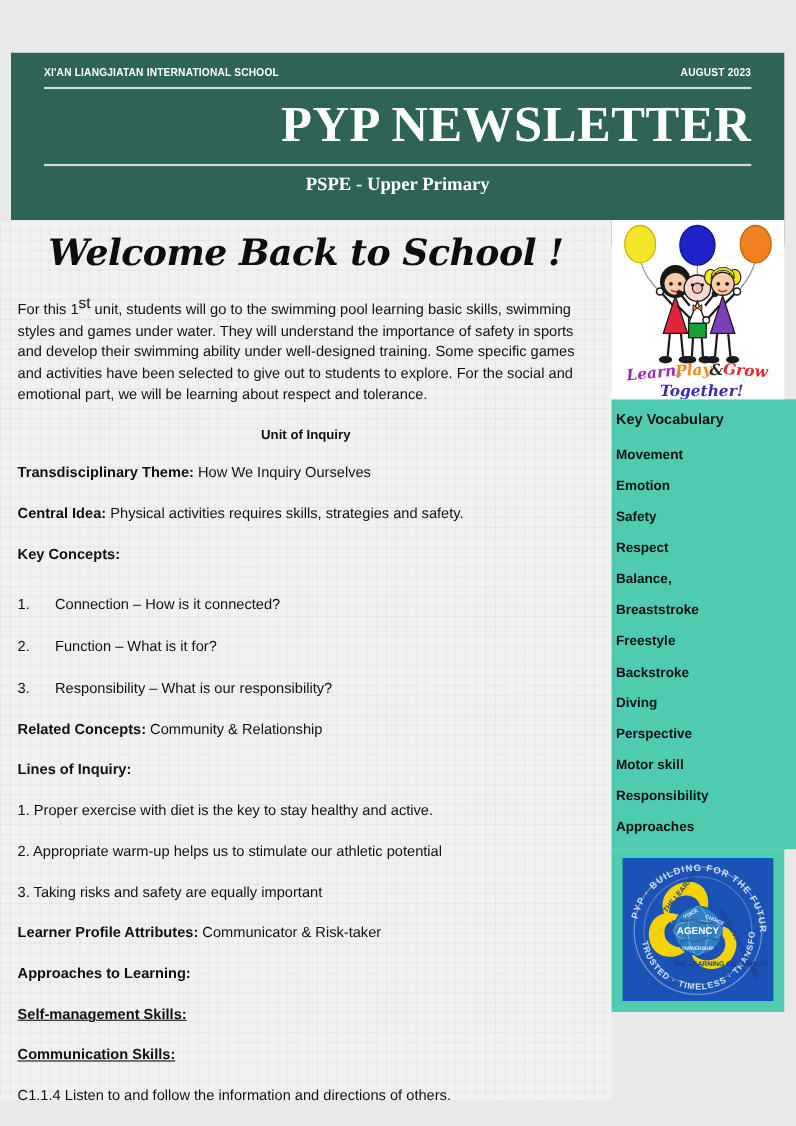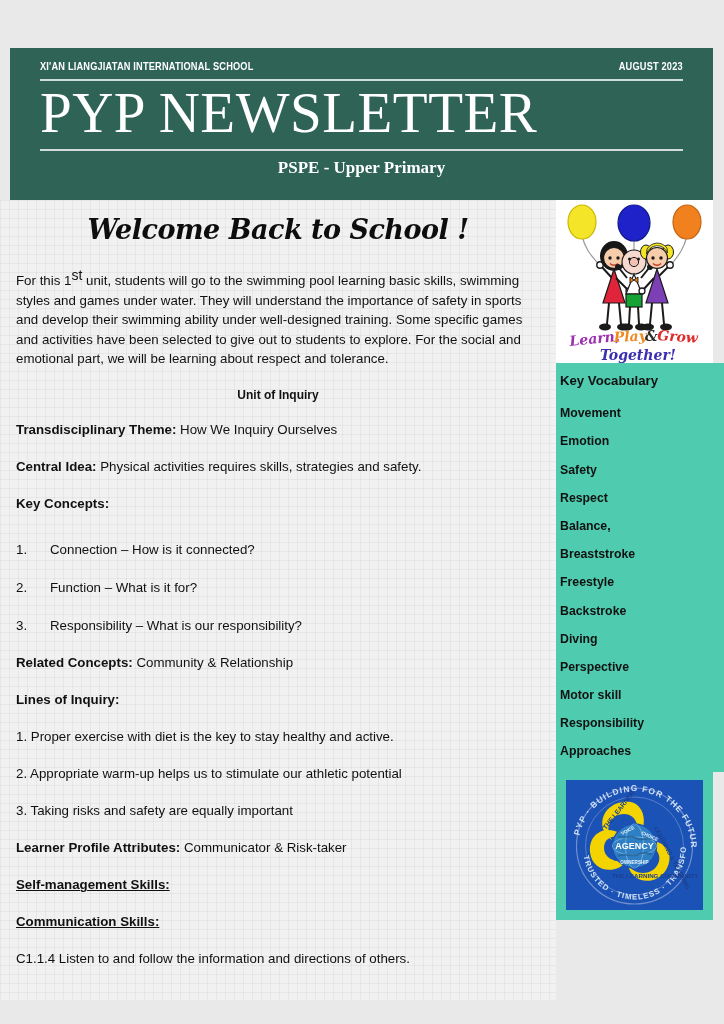--- a/index.html
+++ b/index.html
@@ -40,25 +40,25 @@
     white-space:nowrap;
   }
   .issue-date { transform-origin:right center; }
   .hrule {
     height:2px;
     background:#cfdcd8;
     margin-top:7px;
   }
   .hrule.lower { margin-top:4px; }
   .masthead {
-    text-align:left;
+    text-align:right;
     color:#ffffff;
     font-family:"Liberation Serif", serif;
-    font-weight:normal;
-    font-size:57px;
+    font-weight:bold;
+    font-size:46px;
     line-height:64px;
     letter-spacing:0.5px;
     white-space:nowrap;
   }
   .subhead {
     text-align:center;
     color:#ffffff;
     font-family:"Liberation Serif", serif;
     font-weight:bold;
     font-size:17px;
@@ -75,21 +75,21 @@
       linear-gradient(to right, rgba(170,180,190,.16) 1px, transparent 1px) 0 0/9px 9px,
       linear-gradient(to bottom, rgba(170,180,190,.16) 1px, transparent 1px) 0 0/9px 9px,
       #f1f1f1;
   }
 
   .welcome {
     text-align:center;
     font-family:"DejaVu Serif", serif;
     font-style:italic;
     font-weight:bold;
-    font-size:27px;
+    font-size:33px;
     line-height:60px;
     color:#0d0d0d;
     letter-spacing:-0.5px;
     white-space:nowrap;
   }
 
   .body-col { padding:0 16px 0 16px; }
 
   .intro {
     font-size:13.3px;
@@ -224,20 +224,21 @@
       <div class="row"><b>Related Concepts:</b><span> Community &amp; Relationship</span></div>
 
       <div class="row"><b>Lines of Inquiry:</b></div>
 
       <div class="row">1. Proper exercise with diet is the key to stay healthy and active.</div>
       <div class="row">2. Appropriate warm-up helps us to stimulate our athletic potential</div>
       <div class="row">3. Taking risks and safety are equally important</div>
 
       <div class="row"><b>Learner Profile Attributes:</b><span> Communicator &amp; Risk-taker</span></div>
 
+      <div class="row"><b>Approaches to Learning:</b></div>
 
       <div class="row"><span class="u">Self-management Skills:</span></div>
 
 
       <div class="row"><span class="u">Communication Skills:</span></div>
 
       <div class="row">C1.1.4 Listen to and follow the information and directions of others.</div>
 
     </div>
   </div>

